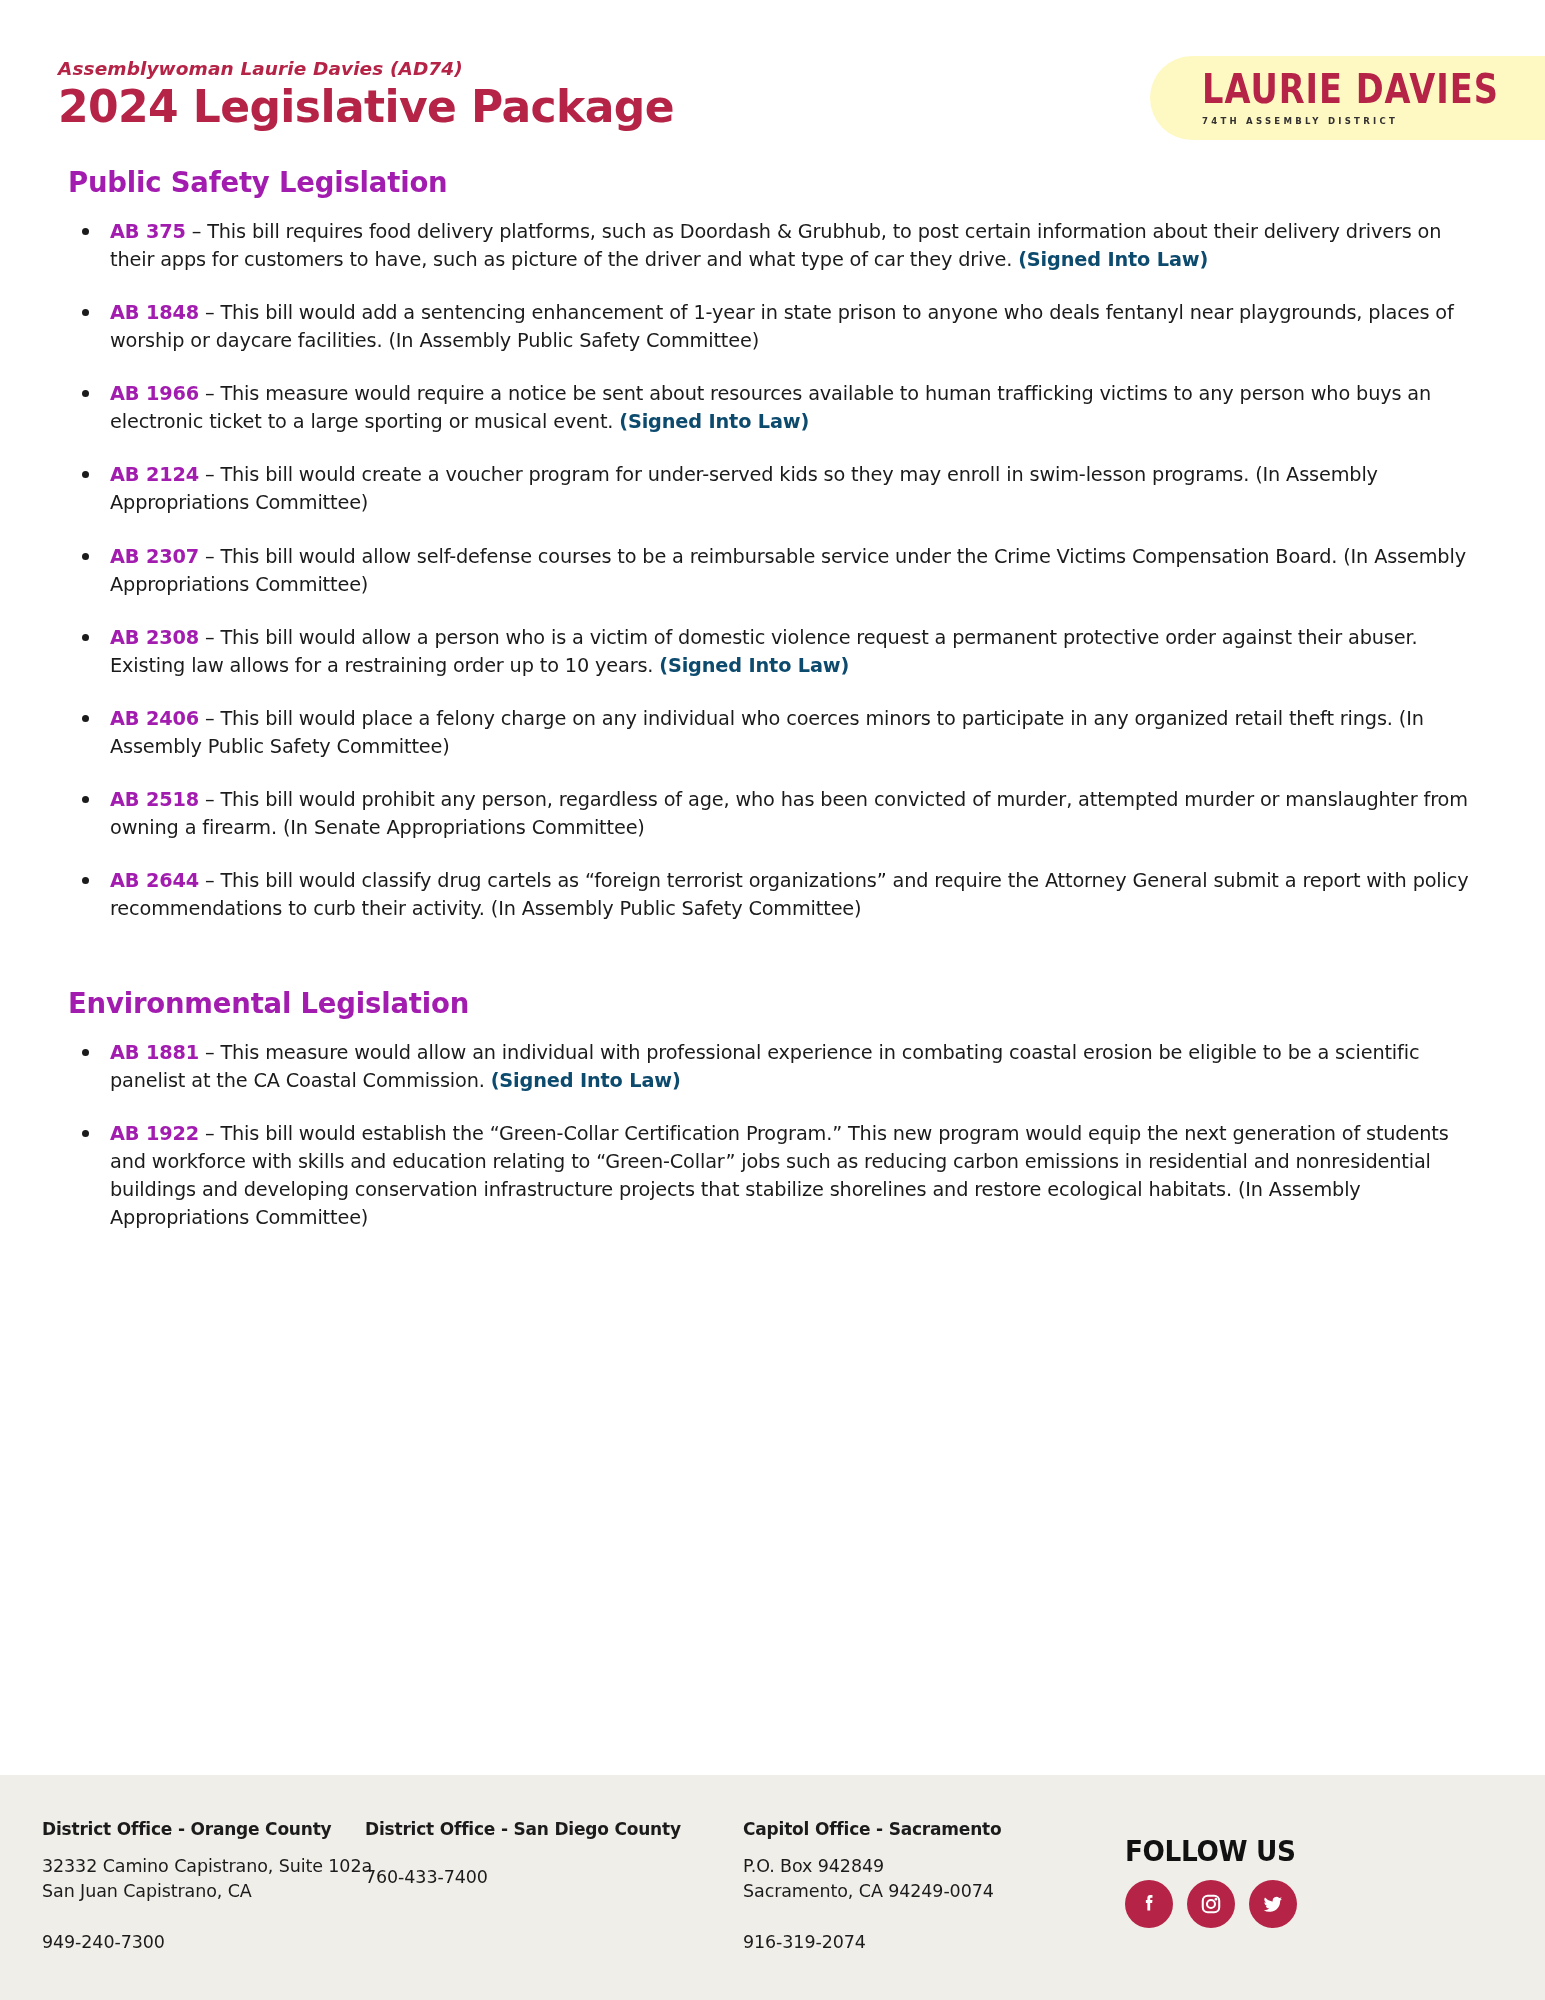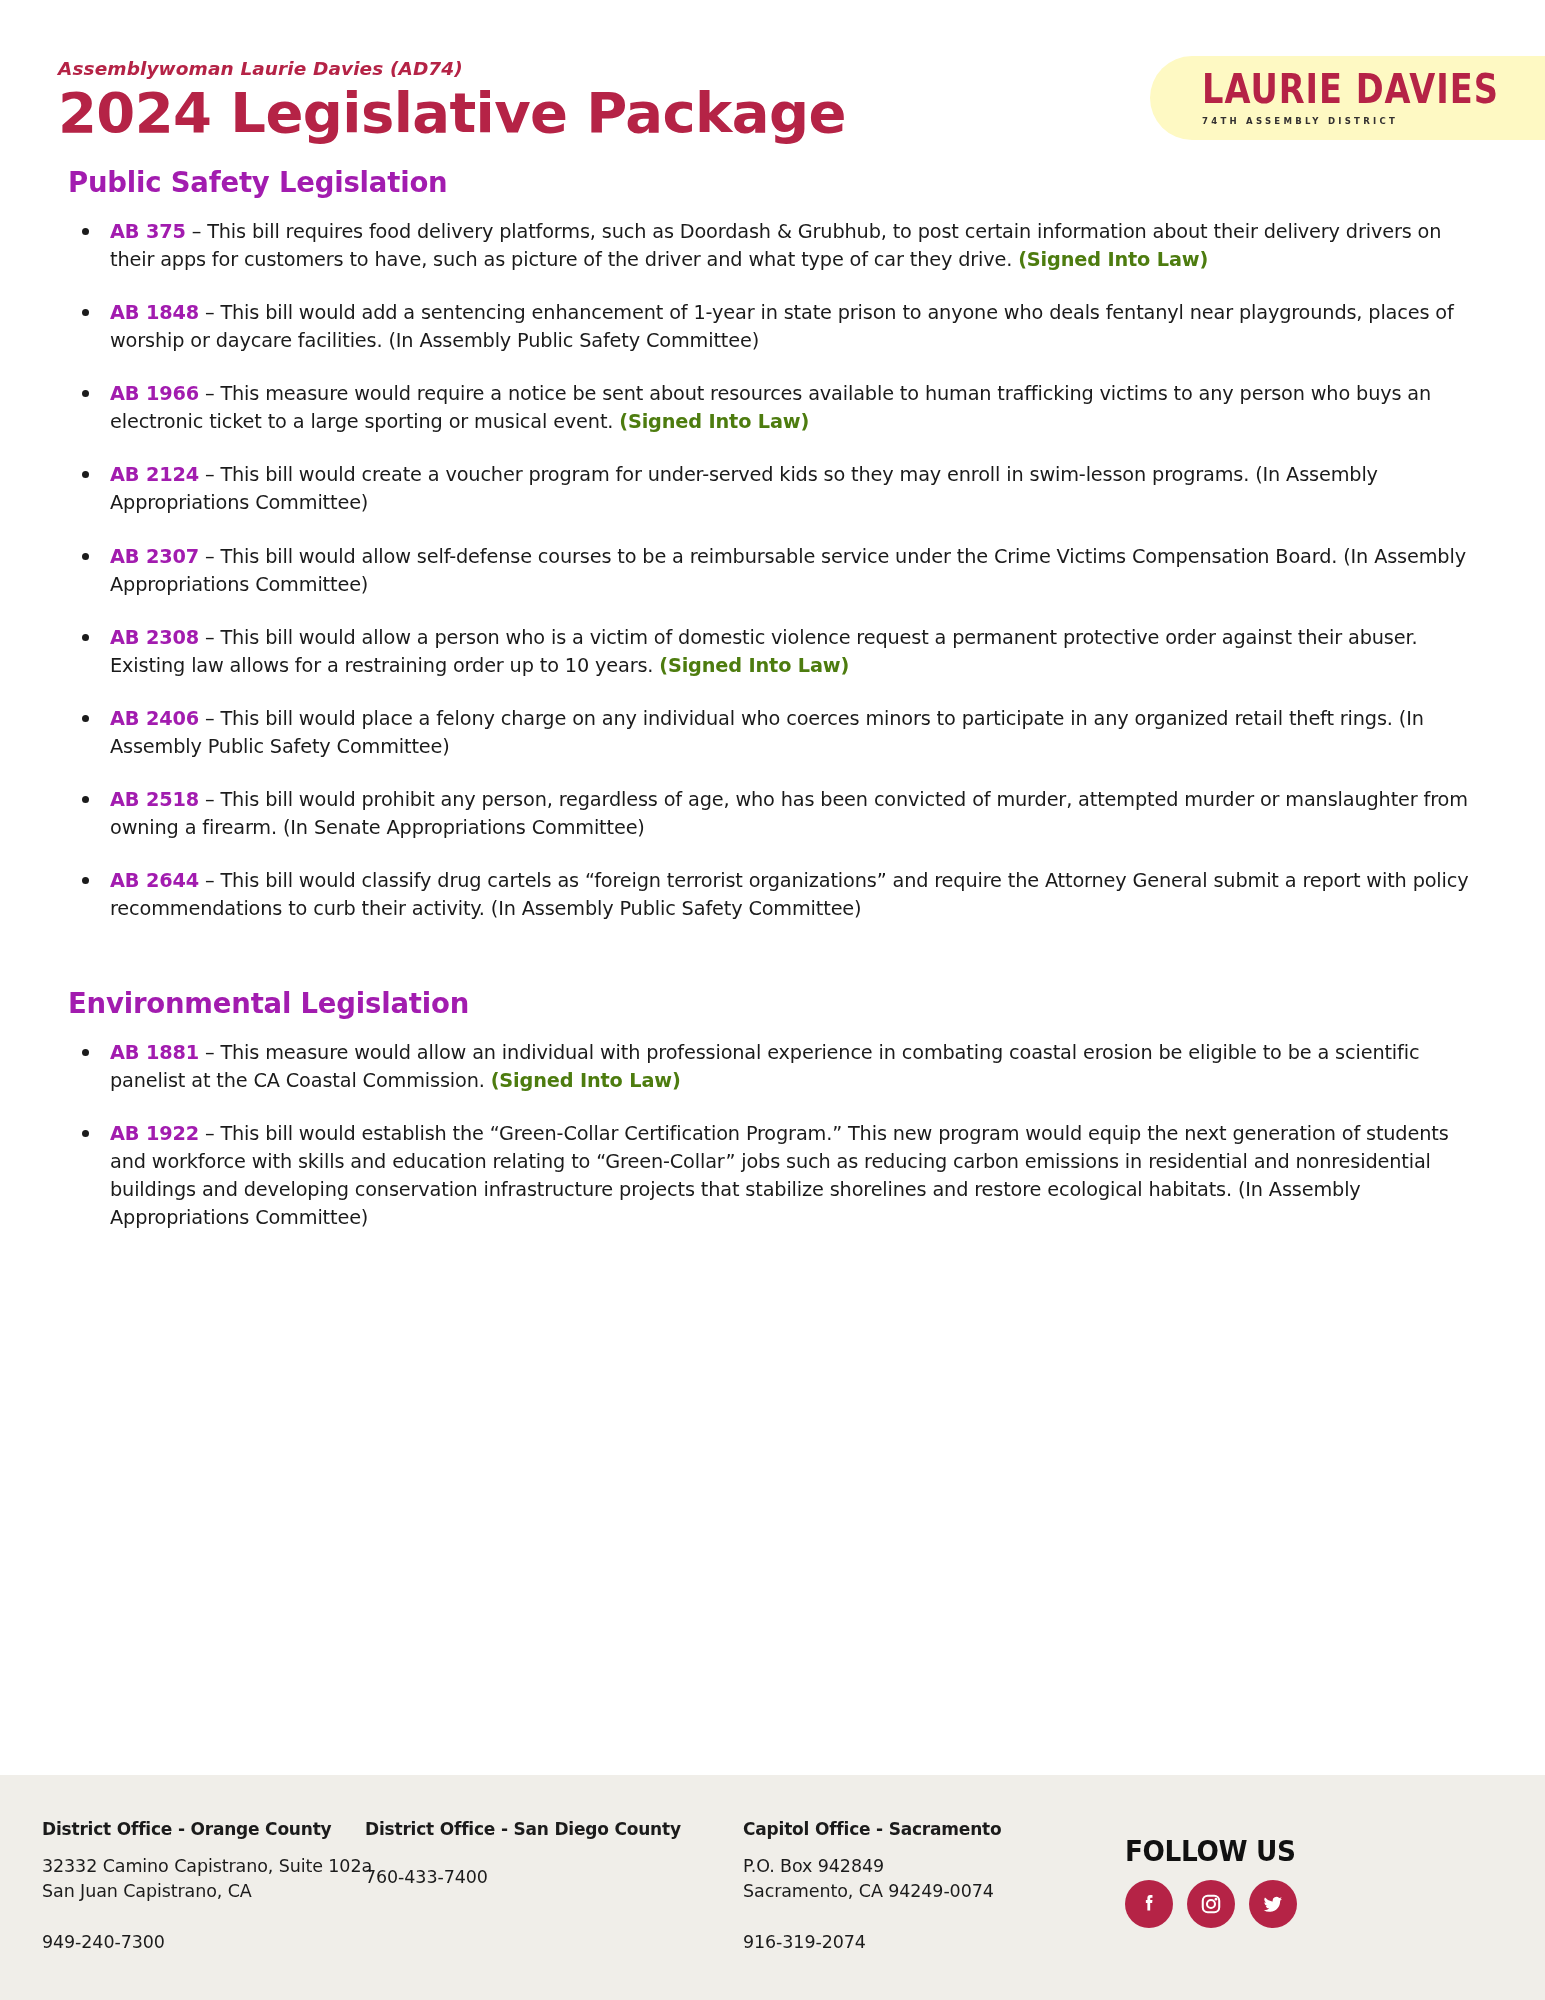--- a/index.html
+++ b/index.html
@@ -36,21 +36,21 @@
     font-style: italic;
     font-size: 18.5px;
     font-weight: 600;
     color: #B52346;
     letter-spacing: 0.1px;
     white-space: nowrap;
   }
 
   .main-title {
     font-family: "DejaVu Sans", sans-serif;
-    font-size: 56px;
+    font-size: 44px;
     font-weight: 700;
     color: #B52346;
     letter-spacing: -0.6px;
     line-height: 1.12;
     margin-top: 3px;
     white-space: nowrap;
   }
 
   
   .logo-block {
@@ -143,21 +143,21 @@
     border-radius: 50%;
     background: #1b1b1b;
   }
 
   .bill-no {
     color: #a21caf;
     font-weight: 700;
   }
 
   .signed {
-    color: #4d7c0f;
+    color: #0c4a6e;
     font-weight: 700;
   }
 
   
   .footer {
     position: absolute;
     left: 0;
     bottom: 0;
     width: 1545px;
     height: 225px;

